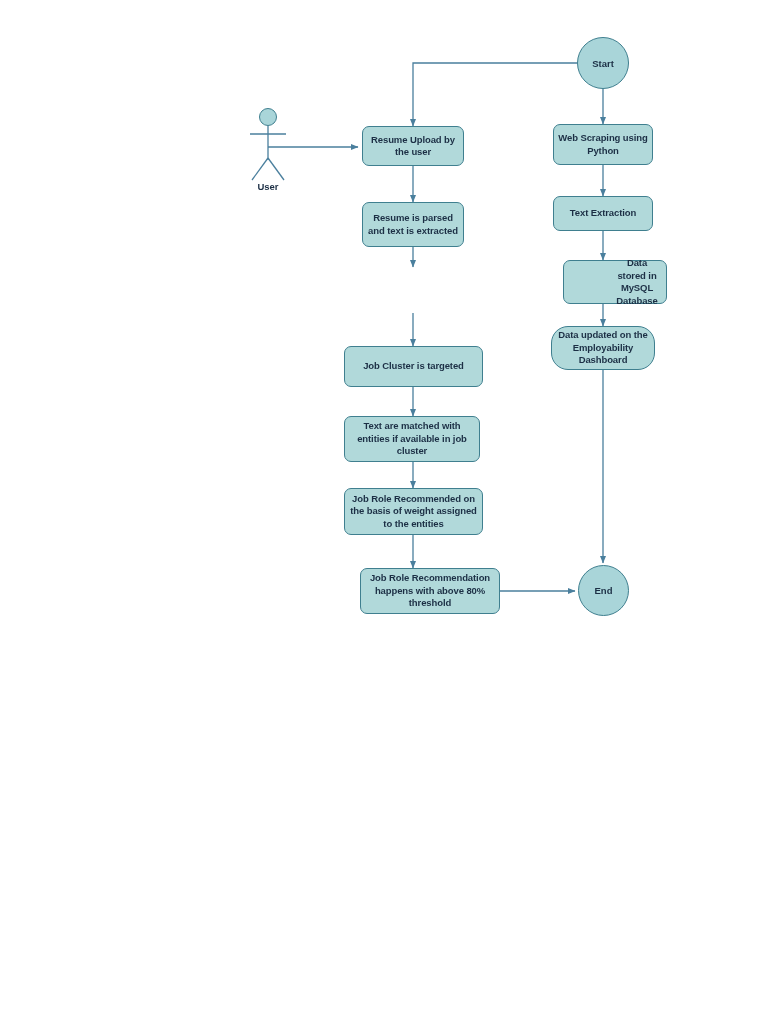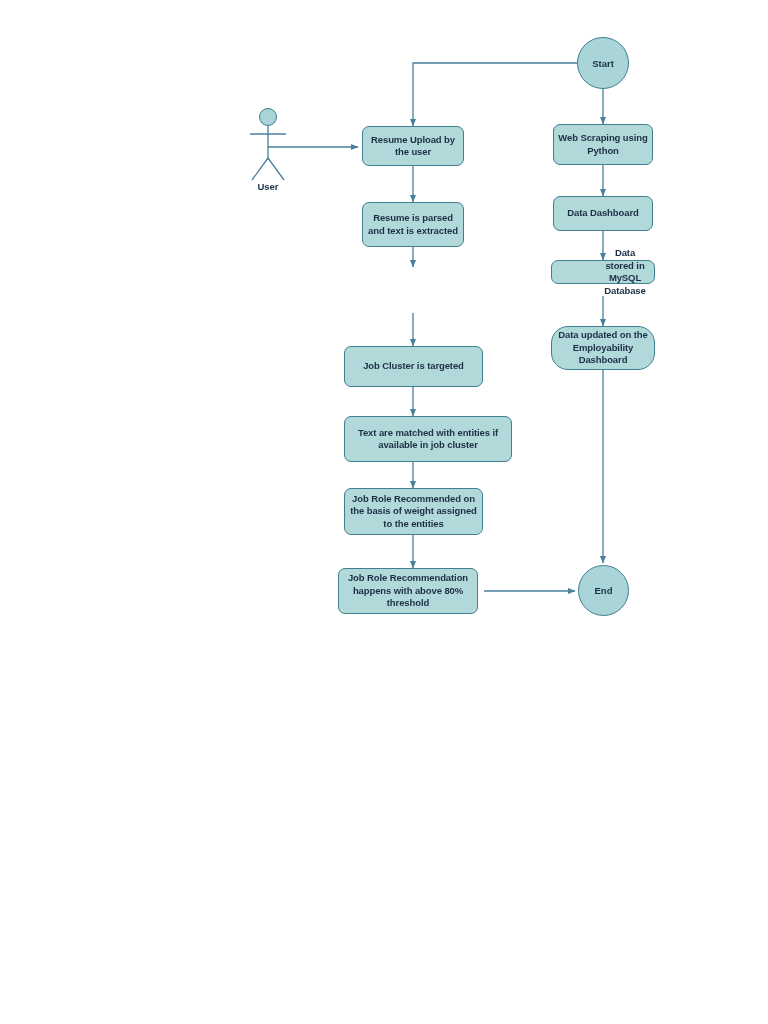--- a/index.html
+++ b/index.html
@@ -119,22 +119,22 @@
 
   <div class="actor-head" style="left:259px; top:108px;"></div>
   <div class="actor-label" style="left:238px; top:181px;">User</div>
 
   <div class="terminal" style="left:577px; top:37px; width:52px; height:52px;">Start</div>
   <div class="terminal" style="left:578px; top:565px; width:51px; height:51px;">End</div>
 
   <div class="node" style="left:362px; top:126px; width:102px; height:40px;">Resume Upload by the user</div>
   <div class="node" style="left:362px; top:202px; width:102px; height:45px;">Resume is parsed and text is extracted</div>
   <div class="node" style="left:344px; top:346px; width:139px; height:41px;">Job Cluster is targeted</div>
-  <div class="node" style="left:344px; top:416px; width:168px; height:46px;">Text are matched with entities if available in job cluster</div>
+  <div class="node" style="left:344px; top:416px; width:136px; height:46px;">Text are matched with entities if available in job cluster</div>
   <div class="node" style="left:344px; top:488px; width:139px; height:47px;">Job Role Recommended on the basis of weight assigned to the entities</div>
-  <div class="node" style="left:338px; top:568px; width:140px; height:46px;">Job Role Recommendation happens with above 80% threshold</div>
+  <div class="node" style="left:360px; top:568px; width:140px; height:46px;">Job Role Recommendation happens with above 80% threshold</div>
 
   <div class="node" style="left:553px; top:124px; width:100px; height:41px;">Web Scraping using Python</div>
-  <div class="node" style="left:553px; top:196px; width:100px; height:35px;">Data Dashboard</div>
-  <div class="node" style="left:551px; top:260px; width:104px; height:24px;padding-left:48px;">Data stored in MySQL Database</div>
+  <div class="node" style="left:553px; top:196px; width:100px; height:35px;">Text Extraction</div>
+  <div class="node" style="left:563px; top:260px; width:104px; height:44px;padding-left:48px;">Data stored in MySQL Database</div>
   <div class="node" style="left:551px; top:326px; width:104px; height:44px;border-radius:17px;">Data updated on the Employability Dashboard</div>
 
 </div>
 
 </body></html>

